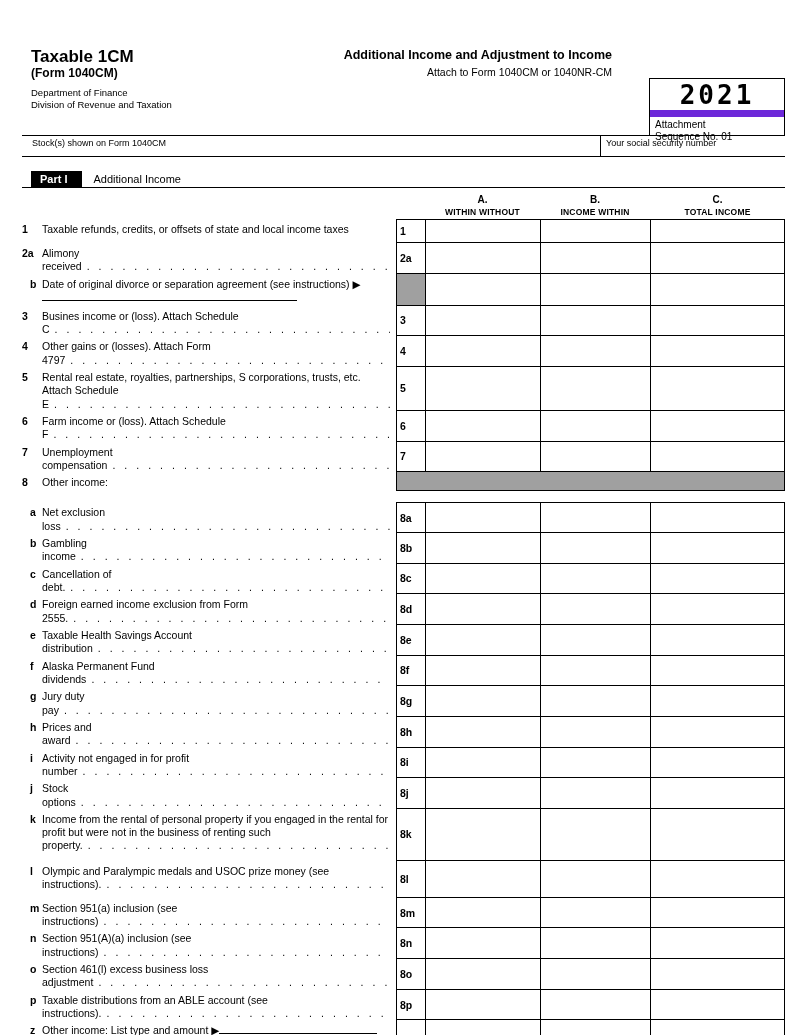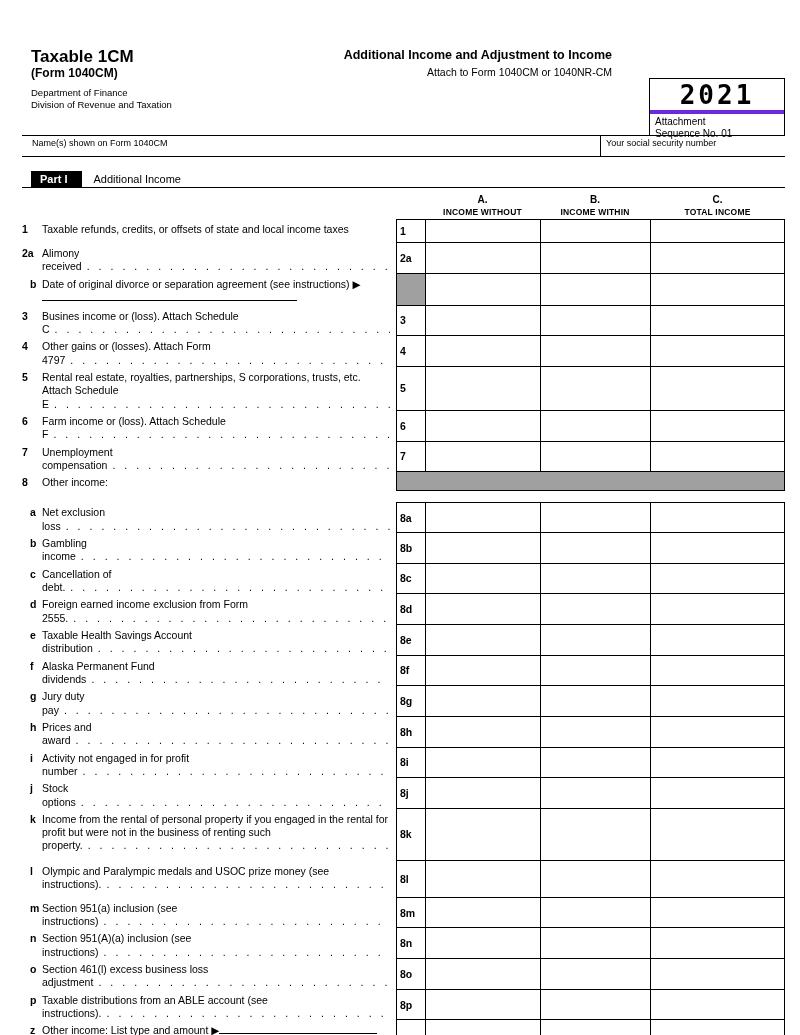--- a/index.html
+++ b/index.html
@@ -13,21 +13,21 @@
   .sched-title{font-size:17px;font-weight:bold;line-height:1.05;}
   .form-sub{font-size:12px;font-weight:bold;}
   .agency{margin-top:7px;font-size:9.5px;line-height:1.3;}
   .website{margin-left:42px;}
   .hcenter{position:absolute;top:0;left:150px;width:440px;text-align:right;}
   .main-title{font-size:12.5px;font-weight:bold;}
   .attach-note{font-size:10.5px;margin-top:4px;}
   .rightbox{position:absolute;top:30px;right:0;width:136px;height:57px;box-sizing:border-box;
             border:1px solid #000;border-bottom:none;}
   .year{font-family:"DejaVu Sans Mono",monospace;font-size:26px;font-weight:bold;text-align:center;
-        letter-spacing:3px;line-height:1;padding:3px 0 2px;border-bottom:4px solid #6d28d9;}
+        letter-spacing:3px;line-height:1;padding:3px 0 2px;border-bottom:7px solid #6d28d9;}
   .attseq{font-size:10px;line-height:1.2;padding:2px 0 0 5px;}
 
   .namerow{display:flex;border-top:1px solid #000;border-bottom:1px solid #000;height:20px;}
   .namecell{flex:1;font-size:9px;padding:2px 2px 0 10px;}
   .ssncell{width:185px;box-sizing:border-box;border-left:1px solid #000;font-size:9px;padding:2px 0 0 5px;}
 
   
   .partrow{display:flex;align-items:flex-end;margin-top:12px;height:18px;border-bottom:1px solid #000;}
   .partbox{background:#000;color:#fff;font-weight:bold;font-size:11px;padding:2px 14px 2px 9px;margin-left:9px;}
   .parttitle{font-size:11px;font-weight:normal;margin-left:12px;padding-bottom:2px;}
@@ -84,37 +84,37 @@
       <div class="year">2021</div>
       <div class="attseq">
         <div>Attachment</div>
         <div>Sequence No. 01</div>
       </div>
     </div>
   </div>
 
   <div class="namerow">
     <div class="namecell">
-      <span>Name(s) shown on Form 1040CM</span>
+      <span>Stock(s) shown on Form 1040CM</span>
     </div>
     <div class="ssncell">
       <span>Your social security number</span>
     </div>
   </div>
 
   <div class="partrow">
     <div class="partbox">Part I</div>
     <div class="parttitle">Additional Income</div>
   </div>
 
   <div class="colhead">
     <div class="chspacer"></div>
     <div class="ch a">
       <div class="chletter">A.</div>
-      <div class="chlabel">INCOME WITHOUT</div>
+      <div class="chlabel">WITHIN WITHOUT</div>
     </div>
     <div class="ch b">
       <div class="chletter">B.</div>
       <div class="chlabel">INCOME WITHIN</div>
     </div>
     <div class="ch c">
       <div class="chletter">C.</div>
       <div class="chlabel">TOTAL INCOME</div>
     </div>
   </div>

